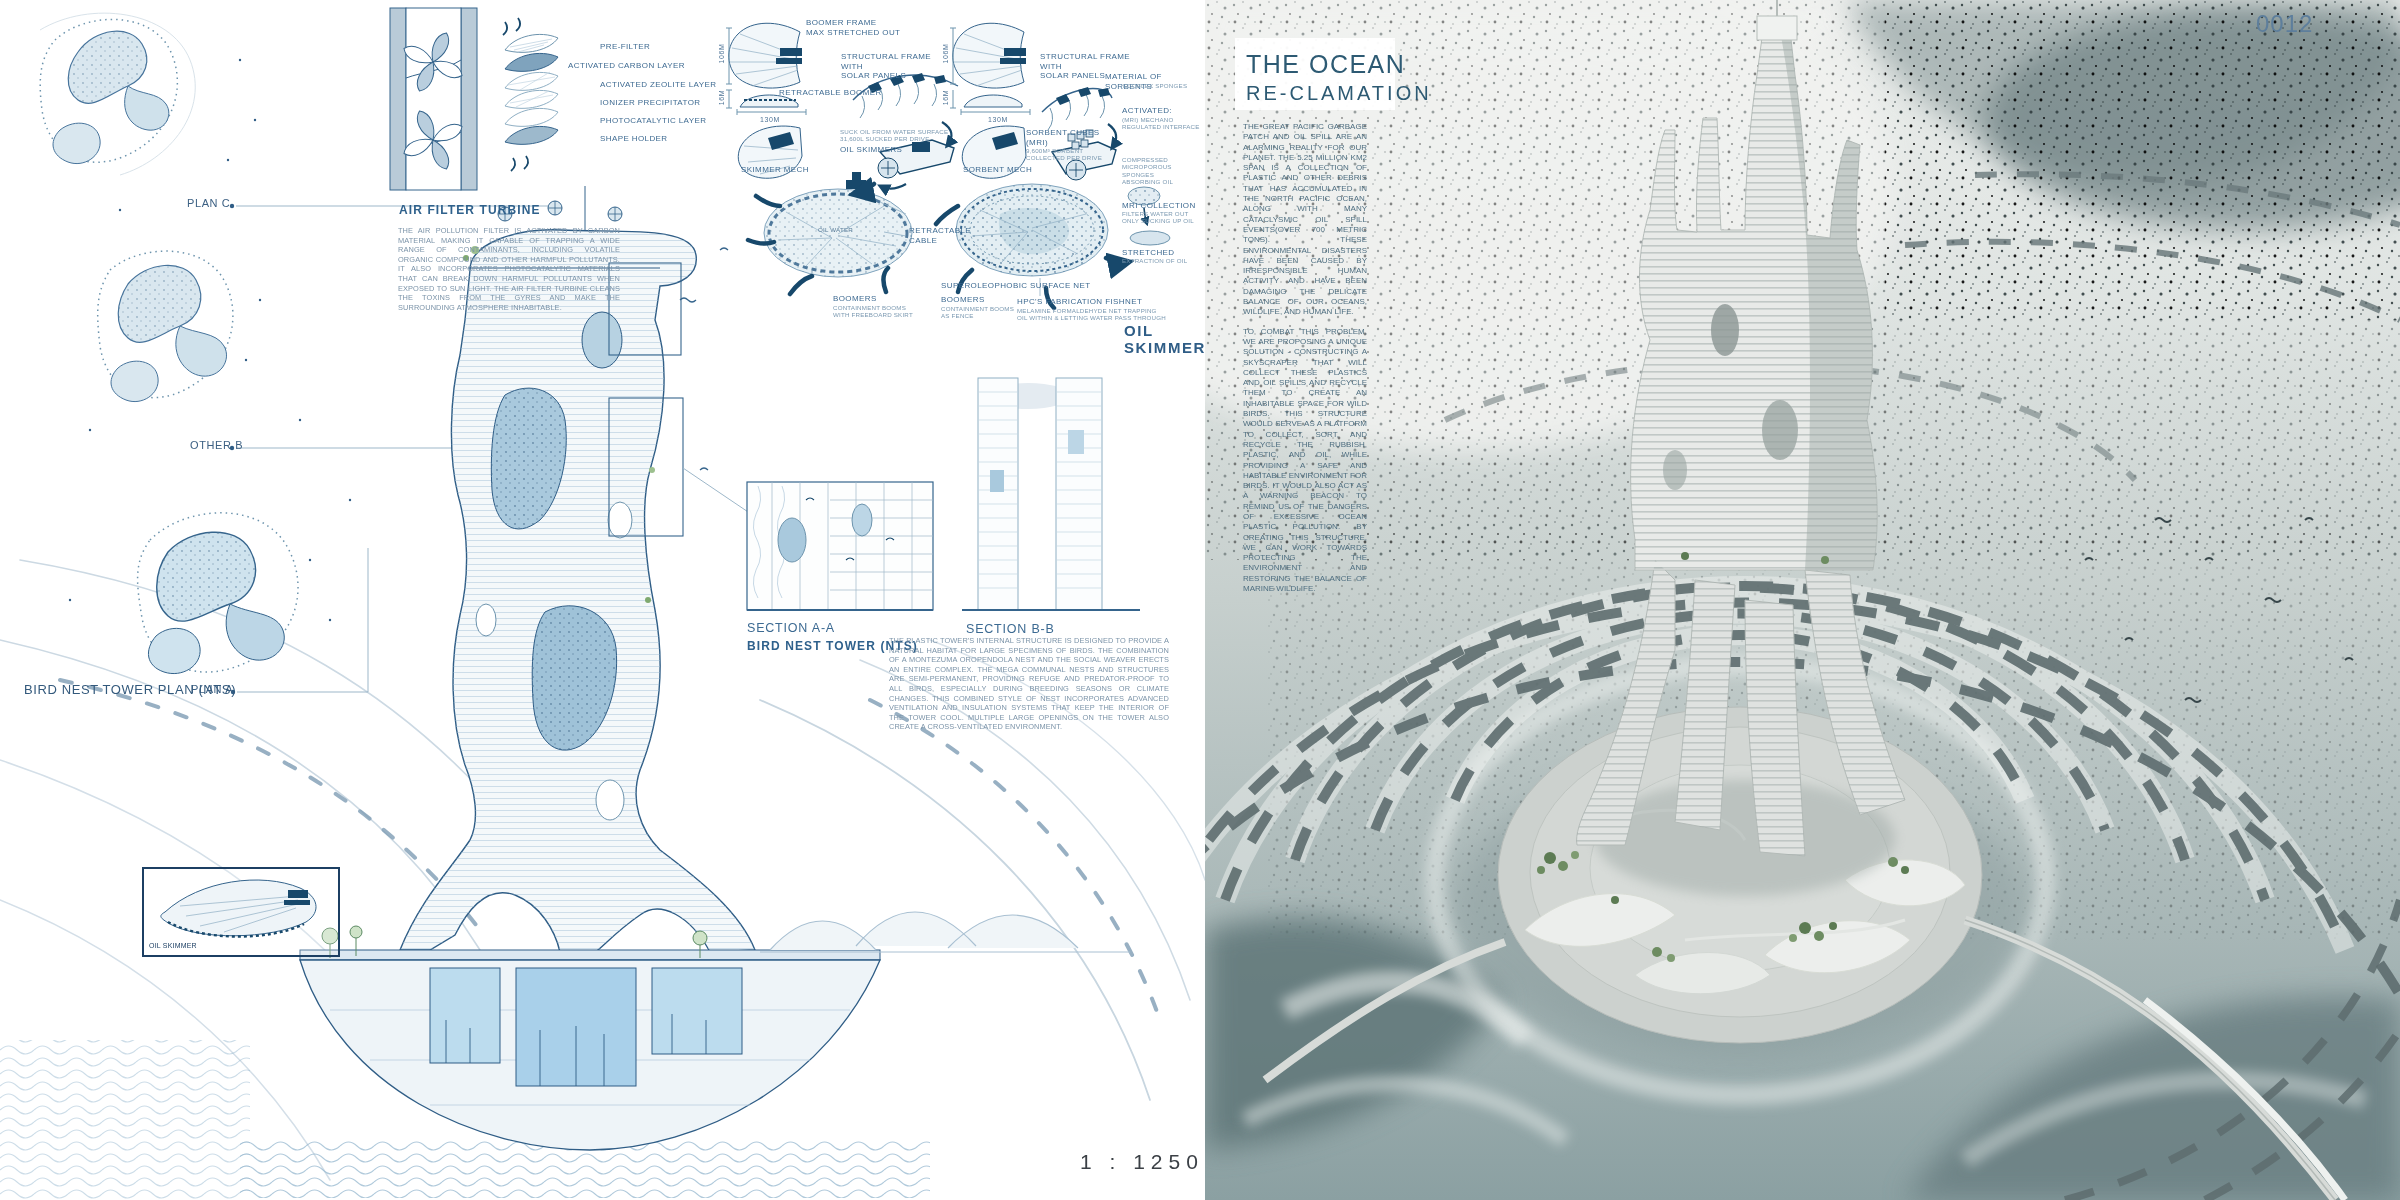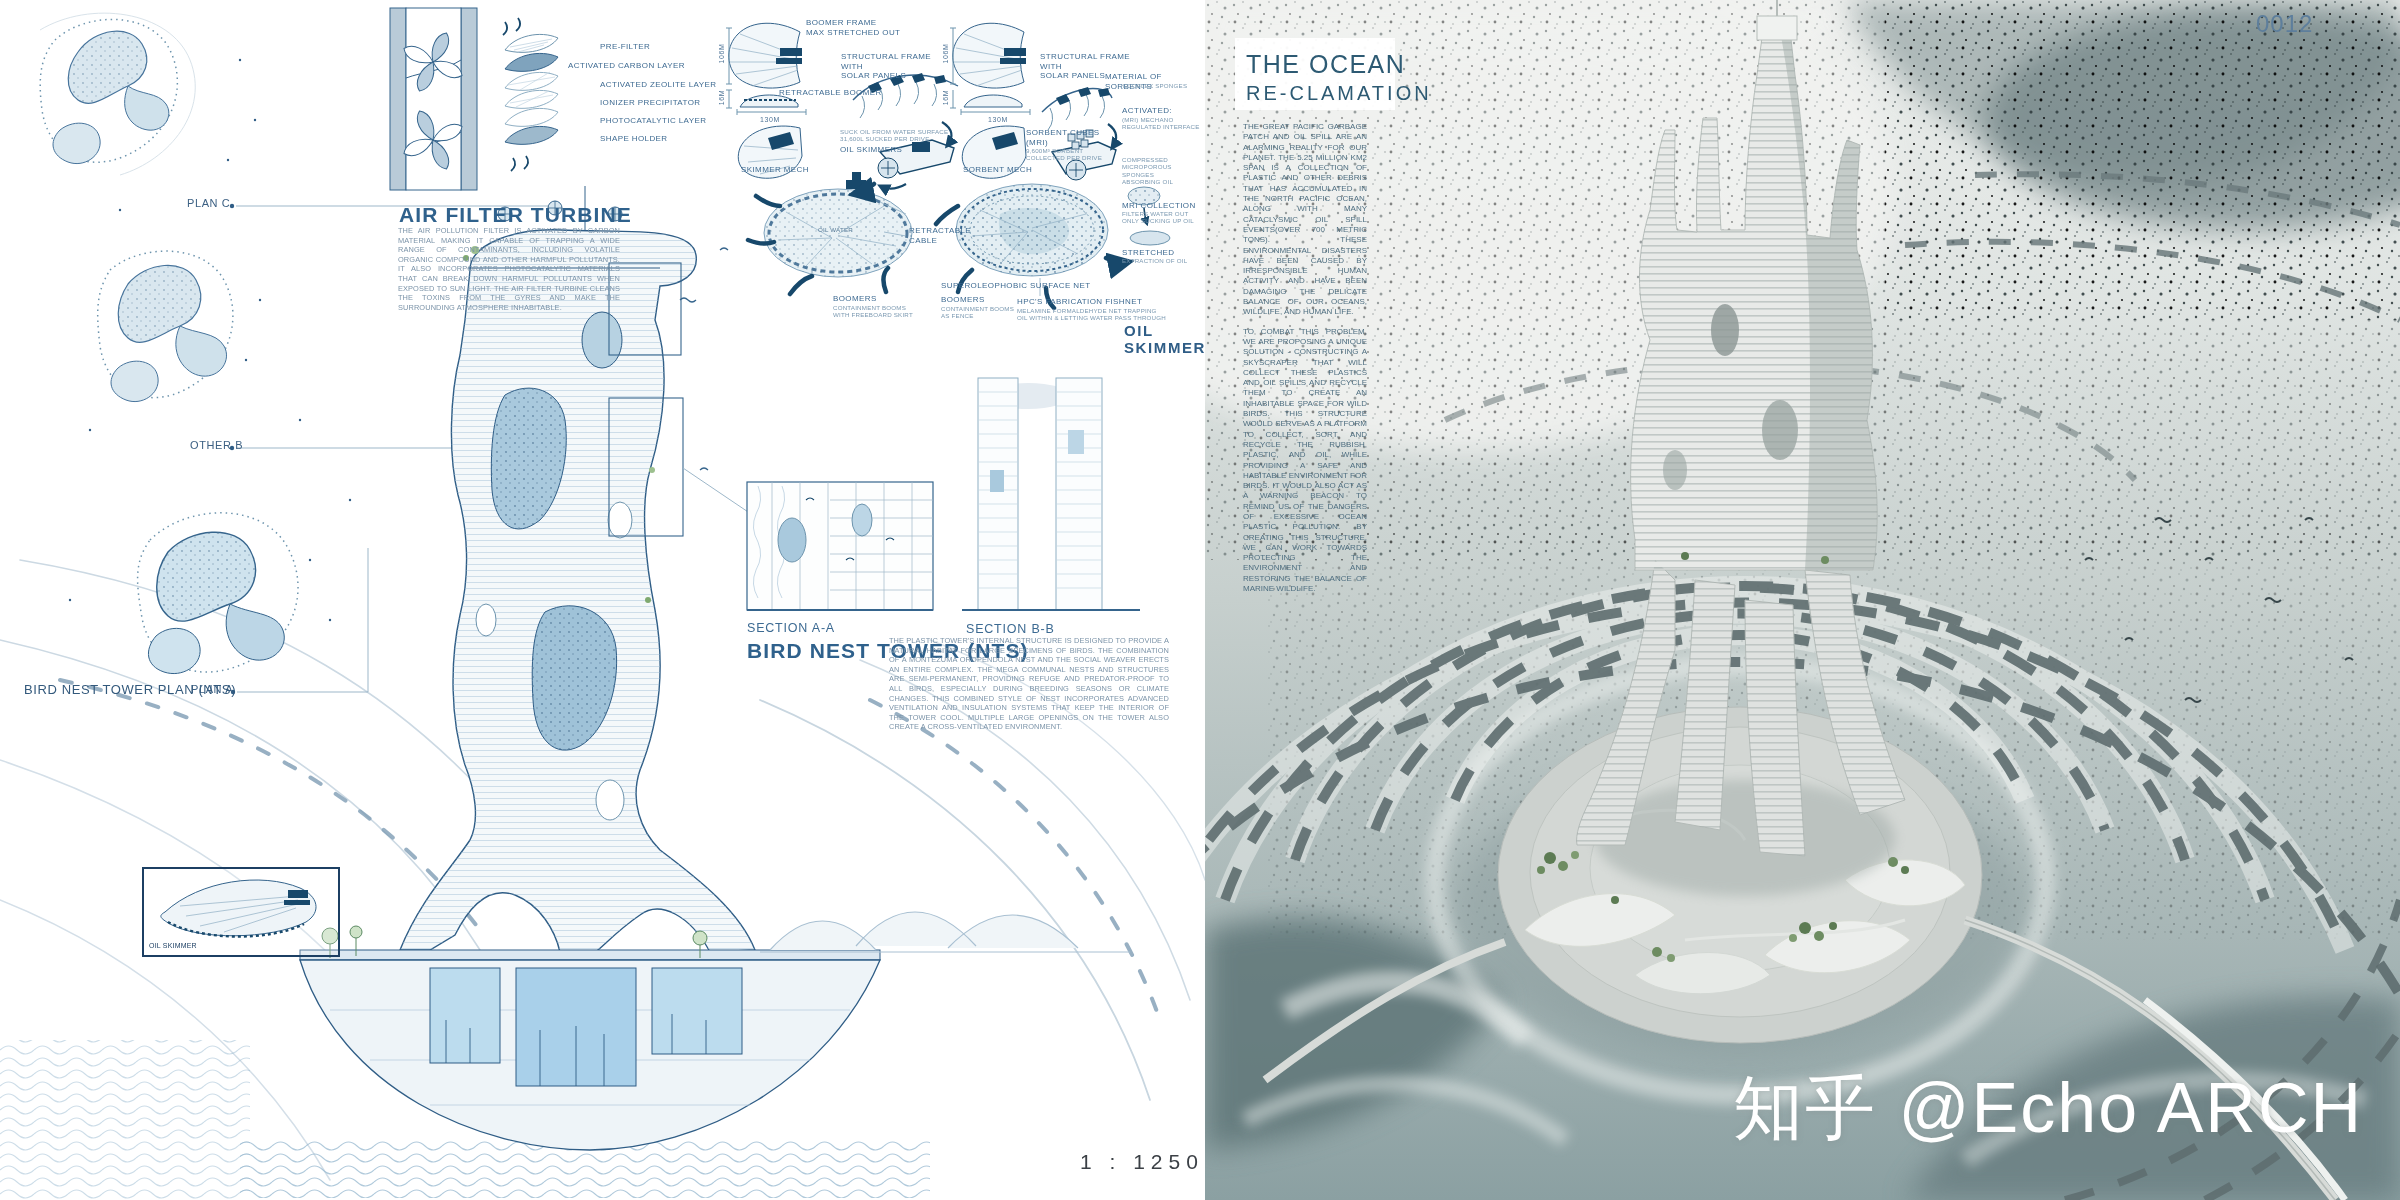--- a/index.html
+++ b/index.html
@@ -3,21 +3,21 @@
 <meta charset="utf-8">
 <style>
   html,body{margin:0;padding:0;}
   body{width:2400px;height:1200px;position:relative;overflow:hidden;background:#fff;
        font-family:"Liberation Sans","DejaVu Sans",sans-serif;}
   .board{position:absolute;left:0;top:0;width:1205px;height:1200px;background:#ffffff;}
   .render{position:absolute;left:1205px;top:0;width:1195px;height:1200px;overflow:hidden;background:#c7d1d0;}
   .art{position:absolute;left:0;top:0;}
   .lbl{position:absolute;color:#3f6b92;font-size:8px;letter-spacing:.4px;line-height:9.5px;white-space:pre-line;}
   .lbl11{font-size:11px;letter-spacing:.6px;color:#3c6083;}
-  .hdr{position:absolute;font-size:21px;font-weight:bold;color:#2f618c;letter-spacing:1.1px;}
+  .hdr{position:absolute;font-size:12px;font-weight:bold;color:#2f618c;letter-spacing:1.1px;}
   .hdr13{position:absolute;font-size:13px;font-weight:normal;color:#33597c;letter-spacing:.6px;}
   .sec{position:absolute;font-size:12.5px;color:#3c6a92;letter-spacing:.8px;}
   .para{position:absolute;font-size:7.4px;color:#7b93a8;line-height:9.6px;text-align:justify;letter-spacing:.1px;}
   .tiny{position:absolute;font-size:6.2px;color:#7b99b1;line-height:7.4px;letter-spacing:.2px;white-space:pre-line;}
   .dim{position:absolute;font-size:7px;color:#4d7396;letter-spacing:.6px;}
   .vdim{transform:rotate(-90deg);transform-origin:center;}
   .bigskim{position:absolute;font-size:15px;font-weight:bold;color:#2f5d86;letter-spacing:1.6px;}
   .scale{position:absolute;font-size:21px;color:#3b4046;letter-spacing:6px;}
   .code{position:absolute;font-size:24px;color:#5d7e9c;letter-spacing:1px;}
   .titlepanel{position:absolute;background:rgba(255,255,255,.95);}
@@ -546,14 +546,13 @@
 </svg>
 
   <div class="titlepanel" style="left:30px;top:38px;width:160px;height:72px"></div>
   <div class="rt1" style="left:41px;top:50px">THE OCEAN</div>
   <div class="rt2" style="left:41px;top:82px">RE-CLAMATION</div>
   <div class="rpara" style="left:38px;top:122px">
     <p>THE GREAT PACIFIC GARBAGE PATCH AND OIL SPILL ARE AN ALARMING REALITY FOR OUR PLANET. THE 5.25 MILLION KM2 SPAN IS A COLLECTION OF PLASTIC AND OTHER DEBRIS THAT HAS ACCUMULATED IN THE NORTH PACIFIC OCEAN, ALONG WITH MANY CATACLYSMIC OIL SPILL EVENTS(OVER 700 METRIC TONS). THESE ENVIRONMENTAL DISASTERS HAVE BEEN CAUSED BY IRRESPONSIBLE HUMAN ACTIVITY AND HAVE BEEN DAMAGING THE DELICATE BALANCE OF OUR OCEANS, WILDLIFE, AND HUMAN LIFE.</p>
     <p>TO COMBAT THIS PROBLEM, WE ARE PROPOSING A UNIQUE SOLUTION - CONSTRUCTING A SKYSCRAPER THAT WILL COLLECT THESE PLASTICS AND OIL SPILLS AND RECYCLE THEM TO CREATE AN INHABITABLE SPACE FOR WILD BIRDS. THIS STRUCTURE WOULD SERVE AS A PLATFORM TO COLLECT, SORT, AND RECYCLE THE RUBBISH, PLASTIC, AND OIL, WHILE PROVIDING A SAFE AND HABITABLE ENVIRONMENT FOR BIRDS. IT WOULD ALSO ACT AS A WARNING BEACON TO REMIND US OF THE DANGERS OF EXCESSIVE OCEAN PLASTIC POLLUTION. BY CREATING THIS STRUCTURE, WE CAN WORK TOWARDS PROTECTING THE ENVIRONMENT AND RESTORING THE BALANCE OF MARINE WILDLIFE.</p>
   </div>
   <div class="code" style="left:1051px;top:10px">0012</div>
-  <div class="watermark" style="left:528px;top:1062px">知乎 @Echo ARCH</div>
 </div>
 
 </body></html>

